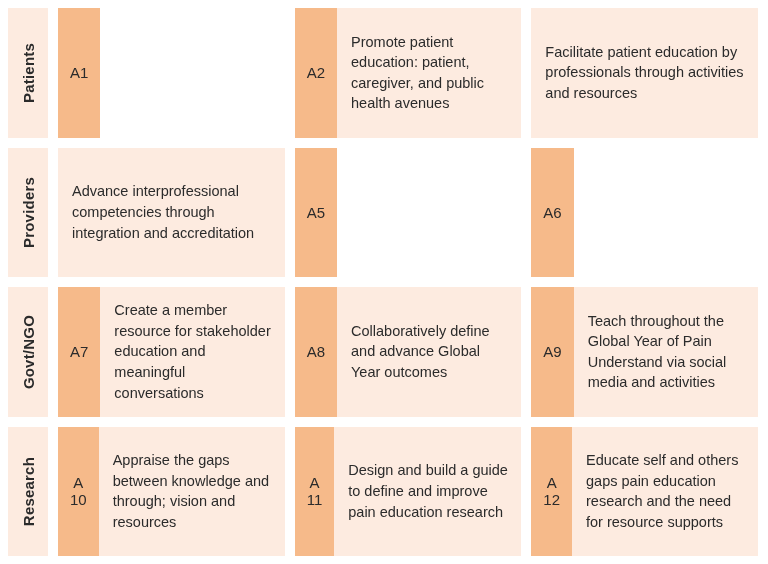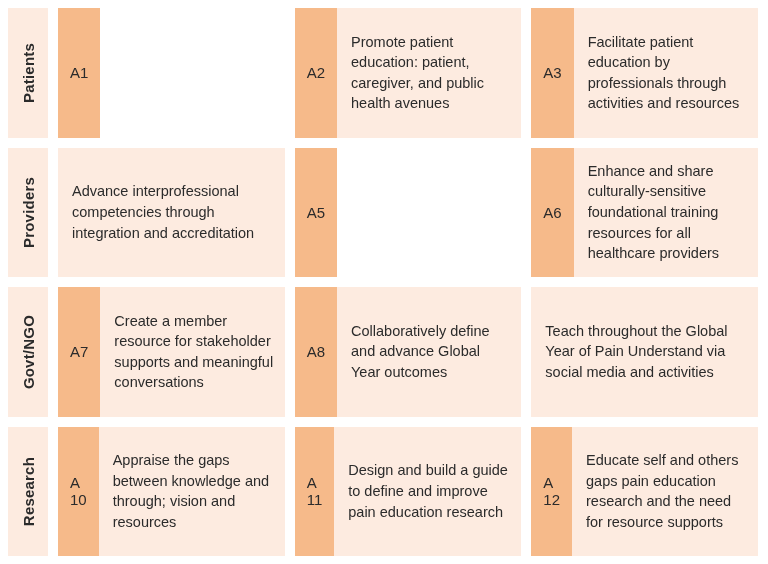--- a/index.html
+++ b/index.html
@@ -50,20 +50,21 @@
     display: flex;
     min-width: 0;
     min-height: 0;
   }
   .cell-code {
     flex: 0 0 38px;
     background: #f6ba8a;
     display: flex;
     align-items: center;
     justify-content: center;
+    text-align: center;
     font-size: 15px;
     color: #2b2b2b;
     line-height: 1.15;
     padding: 0 12px;
     box-sizing: border-box;
   }
   .cell-code .code-inner {
     display: block;
     white-space: pre-line;
   }
@@ -94,64 +95,63 @@
           <span class="code-inner">A1</span>
         </div>
     </div>
     <div class="cell">
       <div class="cell-code">
           <span class="code-inner">A2</span>
         </div>
       <div class="cell-text">Promote patient education: patient, caregiver, and public health avenues</div>
     </div>
     <div class="cell">
-      <div class="cell-code">
-          <span class="code-inner">A3</span>
-        </div>
       <div class="cell-text">Facilitate patient education by professionals through activities and resources</div>
     </div>
   </div>
 
   <div class="row">
     <div class="row-label">
       <span>Providers</span>
     </div>
     <div class="cell">
       <div class="cell-text">Advance interprofessional competencies through integration and accreditation</div>
     </div>
     <div class="cell">
       <div class="cell-code">
           <span class="code-inner">A5</span>
         </div>
     </div>
     <div class="cell">
       <div class="cell-code">
           <span class="code-inner">A6</span>
         </div>
-      <div class="cell-text">Enhance and share culturally-sensitive foundational training resources for all healthcare providers</div>
     </div>
   </div>
 
   <div class="row">
     <div class="row-label">
       <span>Govt/NGO</span>
     </div>
     <div class="cell">
       <div class="cell-code">
           <span class="code-inner">A7</span>
         </div>
-      <div class="cell-text">Create a member resource for stakeholder supports and meaningful conversations</div>
+      <div class="cell-text">Create a member resource for stakeholder education and meaningful conversations</div>
     </div>
     <div class="cell">
       <div class="cell-code">
           <span class="code-inner">A8</span>
         </div>
       <div class="cell-text">Collaboratively define and advance Global Year outcomes</div>
     </div>
     <div class="cell">
+      <div class="cell-code">
+          <span class="code-inner">A9</span>
+        </div>
       <div class="cell-text">Teach throughout the Global Year of Pain Understand via social media and activities</div>
     </div>
   </div>
 
   <div class="row">
     <div class="row-label">
       <span>Research</span>
     </div>
     <div class="cell">
       <div class="cell-code">

